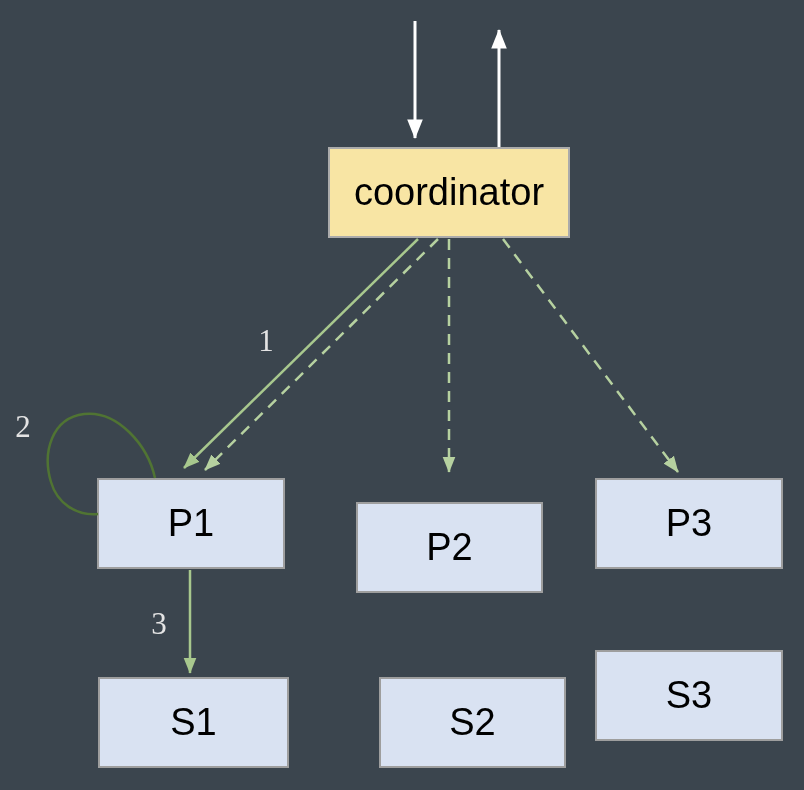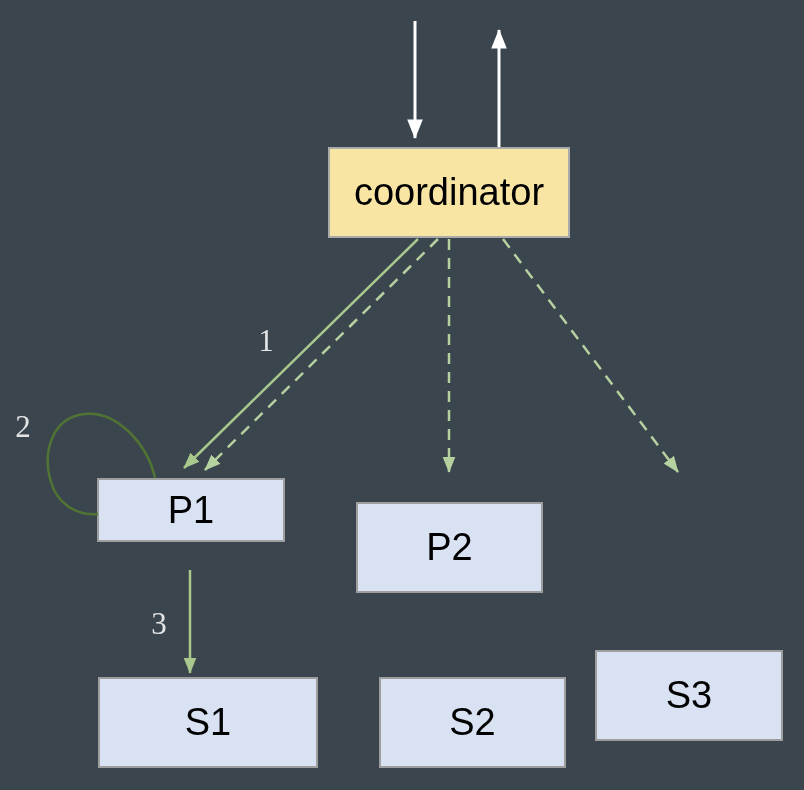--- a/index.html
+++ b/index.html
@@ -78,28 +78,31 @@
 
     <path d="M155,478 C148,446 118,410 84,414 C52,418 42,452 51,482 C57,503 76,516 98,514" fill="none" stroke="#507433" stroke-width="2.5"></path>
 
     <line x1="190" y1="570" x2="190" y2="673" stroke="#A8C88E" stroke-width="2.5" marker-end="url(#head-green-solid)"></line>
   </svg>
 
   <div class="node coordinator" style="left:328px; top:147px; width:242px; height:91px;">
     <span>coordinator</span>
   </div>
 
-  <div class="node" style="left:97px; top:478px; width:188px; height:64px;">
+  <div class="node" style="left:97px; top:478px; width:188px; height:91px;">
     <span>P1</span>
   </div>
   <div class="node" style="left:356px; top:478px; width:187px; height:91px;margin-top:24px;">
     <span>P2</span>
   </div>
+  <div class="node" style="left:595px; top:478px; width:188px; height:91px;">
+    <span>P3</span>
+  </div>
 
-  <div class="node" style="left:98px; top:677px; width:220px; height:91px;">
+  <div class="node" style="left:98px; top:677px; width:191px; height:91px;">
     <span>S1</span>
   </div>
   <div class="node" style="left:356px; top:677px; width:187px; height:91px;margin-left:23px;">
     <span>S2</span>
   </div>
   <div class="node" style="left:595px; top:650px; width:188px; height:91px;">
     <span>S3</span>
   </div>
 
   <div class="edge-label" style="left:266px; top:340px;">1</div>

